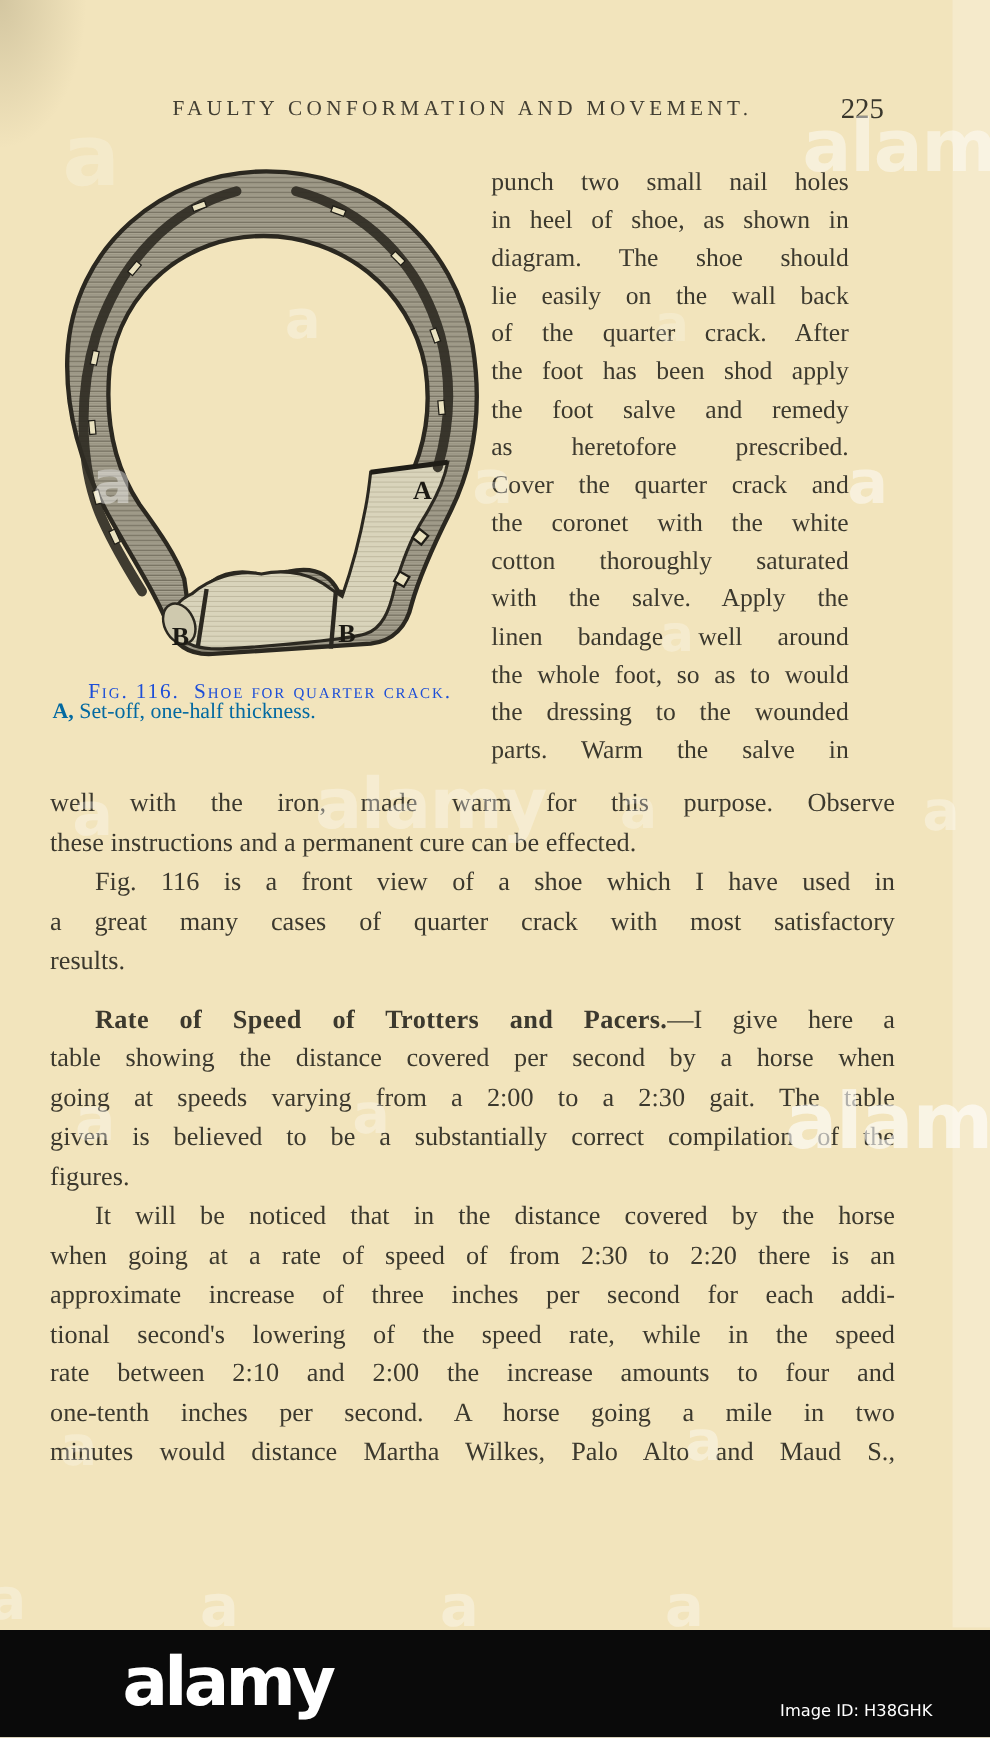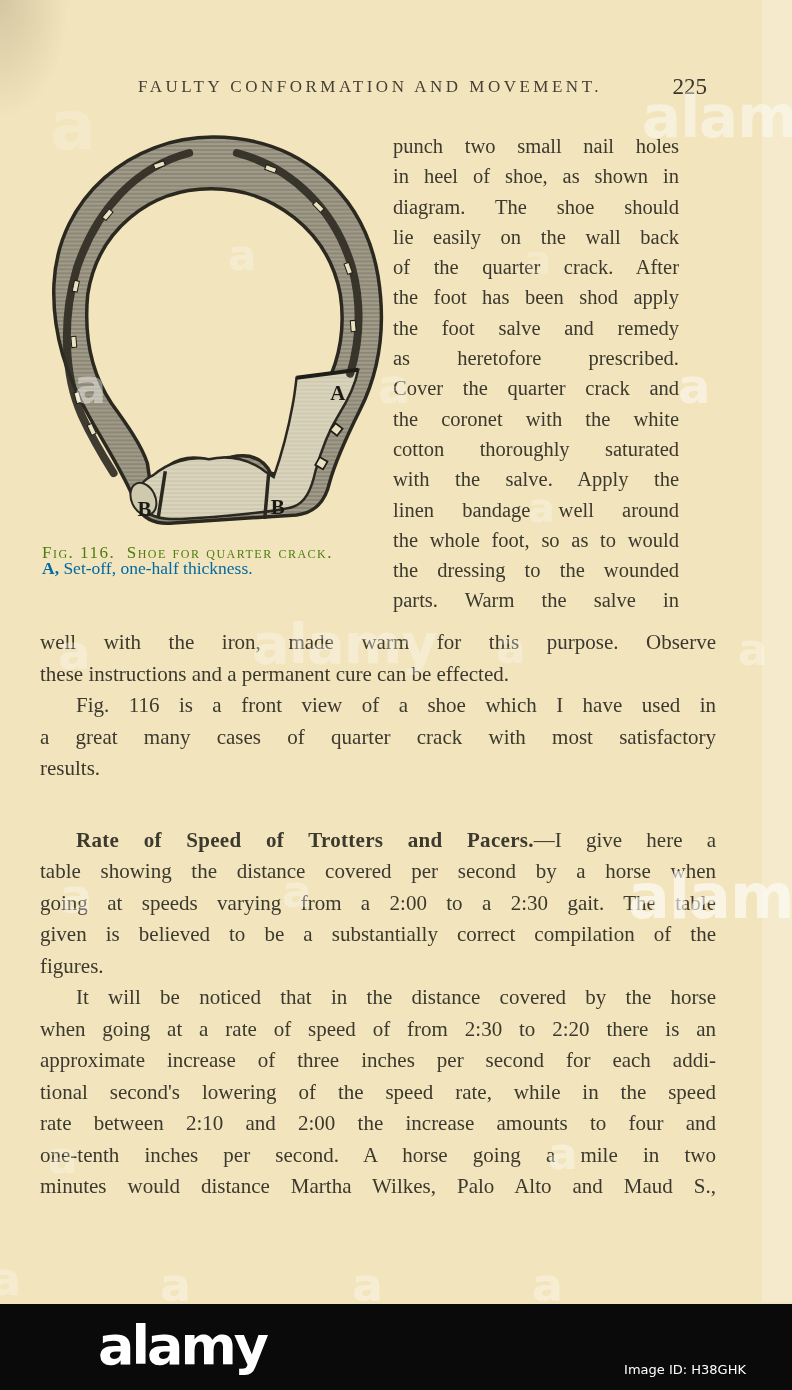--- a/index.html
+++ b/index.html
@@ -14,37 +14,37 @@
     background:radial-gradient(ellipse at 0% 0%, rgba(120,110,80,.25), rgba(120,110,80,0) 70%);}
 
   
   .header{position:absolute; left:0; top:74px; width:792px; height:30px;padding-left:19px;}
   .running-title{position:absolute; left:120px; width:500px; text-align:center;
     font-size:17px; letter-spacing:3.5px; top:3px; color:#433f33;}
   .page-number{position:absolute; right:104px; top:0; font-size:23px; color:#3a372c;}
 
   
   .figure-block{position:absolute; left:42px; top:128px; width:348px;}
-  .caption1{position:absolute; left:0; top:415px; width:348px; 
-    font-variant:small-caps; letter-spacing:1.5px; font-size:17px; color:#4d7c0f;}
+  .caption1{position:absolute; left:0; top:415px; width:348px; text-align:center;
+    font-variant:small-caps; letter-spacing:1.5px; font-size:17px; color:#1d4ed8;}
   .caption2{position:absolute; left:0; top:430px; width:348px; text-align:left;
     font-size:17.5px; color:#0369a1;}
   .caption2 b{font-weight:700;}
 
   
   .right-col{position:absolute; left:393px; top:131px; width:286px;}
   .rline{height:30.3px; line-height:30.3px; font-size:20.5px;
     text-align:justify; text-align-last:justify; white-space:nowrap; color:#3c392e;}
 
   
   .body-text{position:absolute; left:40px; top:627px; width:676px;}
   .bline{height:31.5px; line-height:31.5px; font-size:21px; color:#3c392e;}
   .bline.j{text-align:justify; text-align-last:justify;}
   .bline.n{text-align:left;}
-  .para-speed{margin-top:40px;}
+  .para-speed{margin-top:15px;}
   .indent{display:inline-block; width:36px;}
   .bline b{font-weight:700; letter-spacing:.3px;}
 
   
   .wm{position:absolute; z-index:3; color:#ffffff; font-family:"DejaVu Sans", sans-serif;
     font-weight:bold; letter-spacing:-1px; line-height:1; pointer-events:none;}
 
   
   .footer-bar{position:absolute; left:0; top:1304px; width:792px; height:86px;
     background:#0a0a0a; z-index:5; font-family:"DejaVu Sans", sans-serif;}

